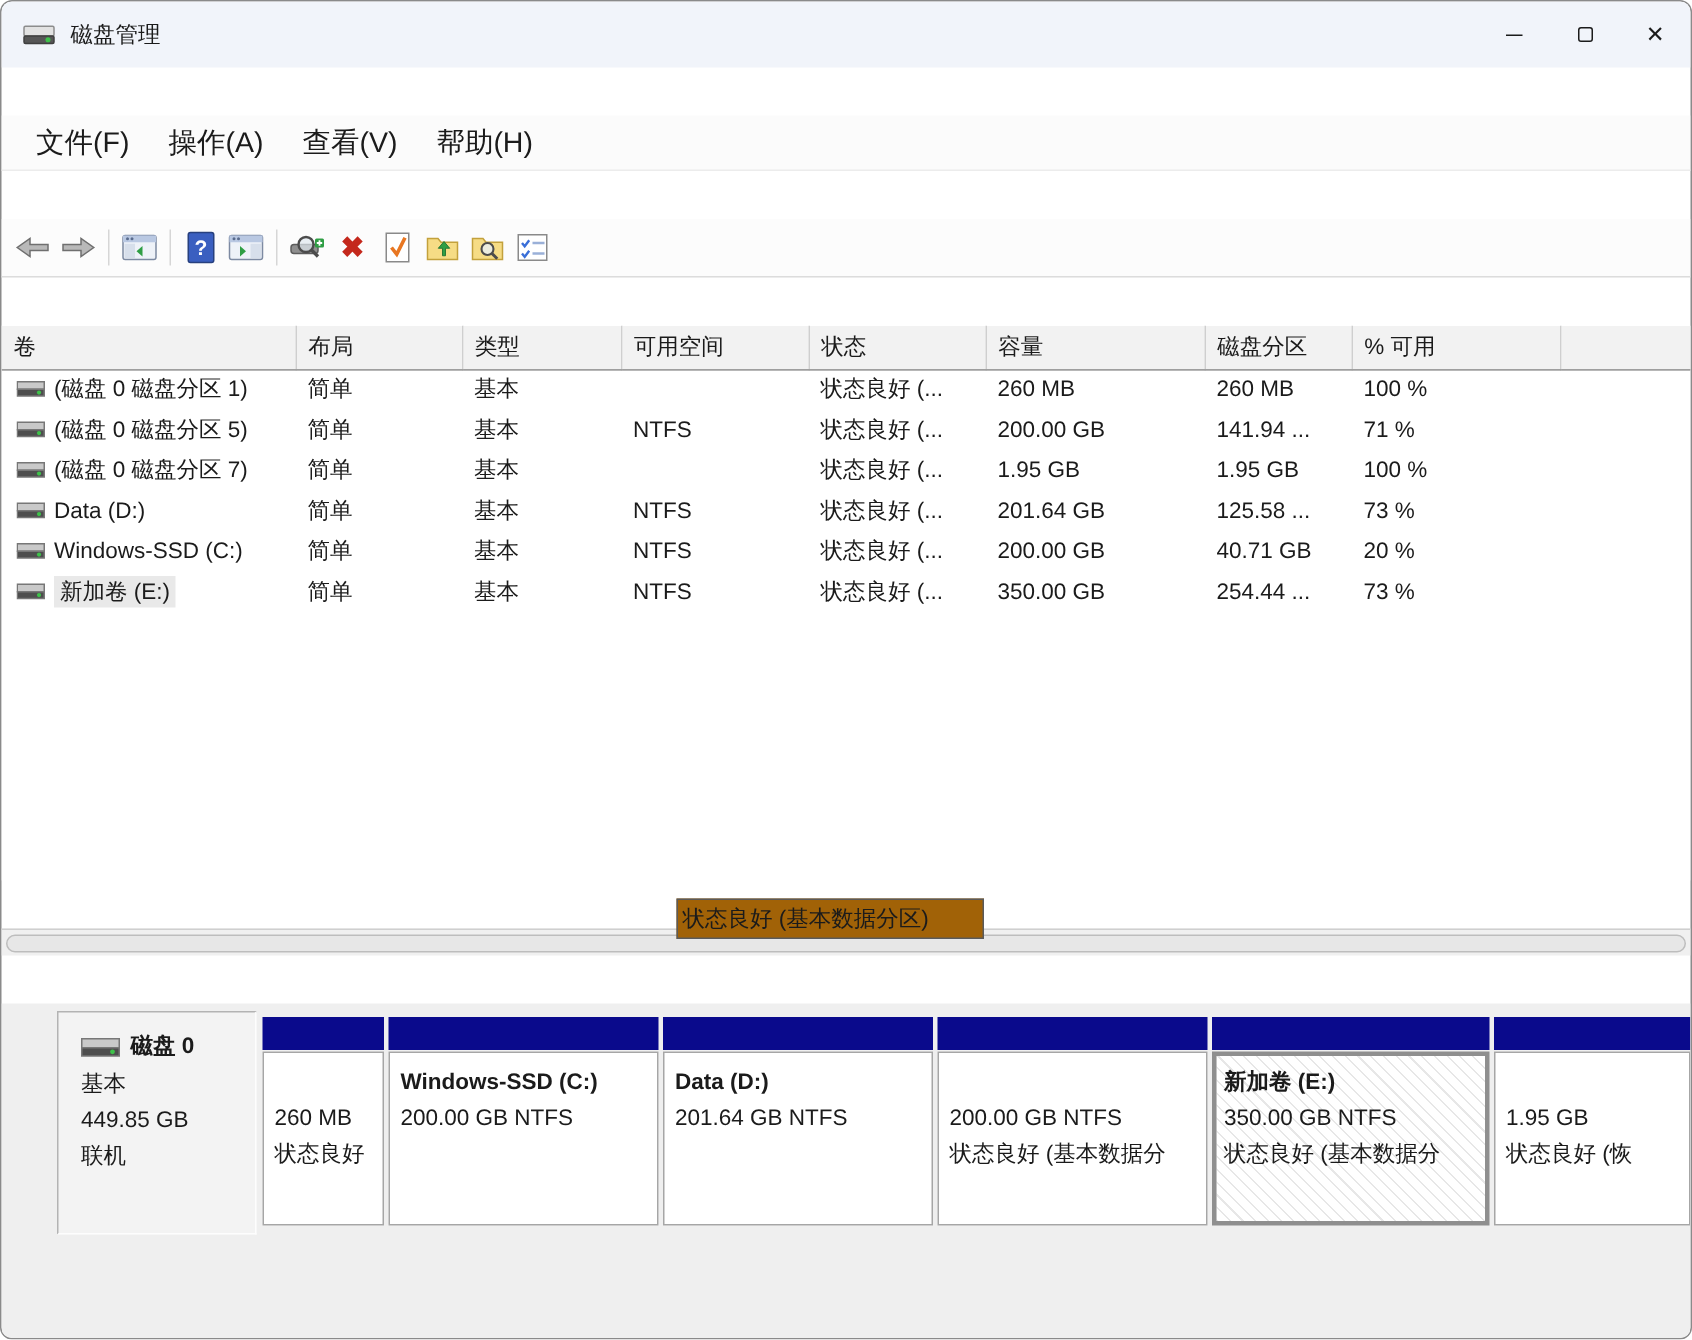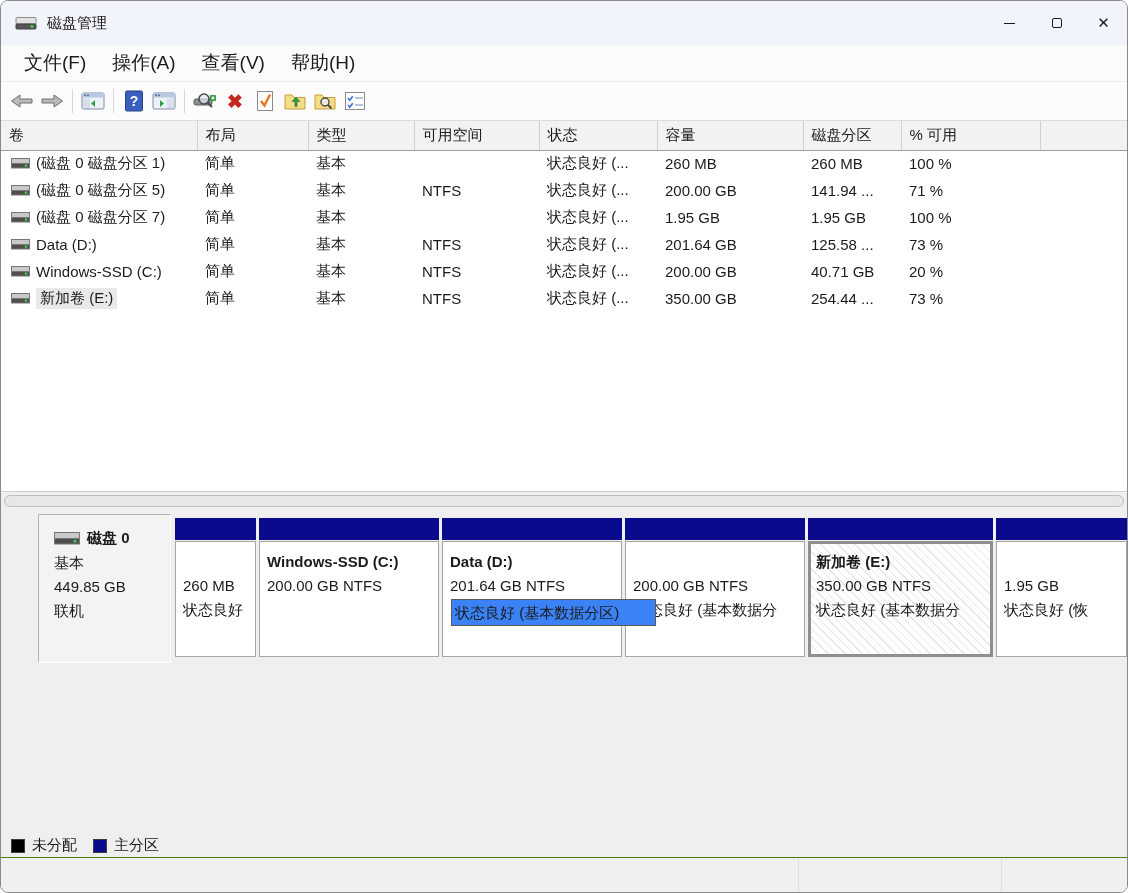--- a/index.html
+++ b/index.html
@@ -1,21 +1,21 @@
 <!DOCTYPE html>
 <html><head>
 <meta charset="utf-8">
 <style>
   * { margin:0; padding:0; box-sizing:border-box; }
   html,body { background:#ffffff; width:1128px; height:893px; }
   .window {
     position:relative; width:1128px; height:893px;
     font-family:"Liberation Sans", sans-serif; color:#1b1b1b;
     background:#ffffff; border:1px solid #8a8a8a; border-radius:8px;
-    overflow:hidden; display:flex; flex-direction:column;
+    overflow:hidden; display:flex; flex-direction:column;gap:32px;
   }
   
   .titlebar { height:44px; background:#f1f4fa; display:flex; align-items:center; padding-left:14px; flex:0 0 auto; }
   .title-text { font-size:15px; margin-left:10px; }
   .win-controls { margin-left:auto; display:flex; height:100%; }
   .win-btn { width:47px; height:100%; display:flex; align-items:center; justify-content:center; }
   .glyph-min { width:11px; height:1px; background:#1b1b1b; display:block; }
   .glyph-max { width:10px; height:10px; border:1.4px solid #1b1b1b; border-radius:2px; display:block; }
   .glyph-close { font-size:15px; color:#1b1b1b; }
   
@@ -60,21 +60,21 @@
   }
   .pcontent .plabel { font-weight:bold; height:24px; }
   .pb0 { width:81px; }  .pb1 { width:180px; } .pb2 { width:180px; }
   .pb3 { width:180px; } .pb4 { width:185px; } .pb5 { width:131px; }
   .pblock.selected .pcontent {
     border:3px solid #8f8f8f; padding:6px 0 0 5px;
     background:repeating-linear-gradient(45deg,#e7e7e7 0px,#e7e7e7 1px,#ffffff 1px,#ffffff 6px);
   }
   .status-tooltip {
     position:absolute; left:450px; top:598px; width:205px; height:27px; z-index:6;
-    background:#3b82f6; border:1px solid #5a5a5a; font-size:15px; line-height:25px;
+    background:#a16207; border:1px solid #5a5a5a; font-size:15px; line-height:25px;
     padding-left:3px; white-space:nowrap; overflow:hidden;
   }
   
   .legendrow { margin-top:auto; height:24px; background:#efefef; border-bottom:1px solid #4d7c0f; display:flex; align-items:center; padding-left:10px; font-size:15px; flex:0 0 auto; }
   .swatch { width:14px; height:14px; margin-right:7px; border:1px solid #3c3c3c; }
   .legend-label { margin-right:16px; }
   
   .statusbar { height:36px; background:#f0f0f0; position:relative; flex:0 0 auto; }
   .sb-sep { position:absolute; top:0; width:1px; height:100%; background:#dedede; }
   .sb-sep.s1 { left:797px; } .sb-sep.s2 { left:1000px; }

